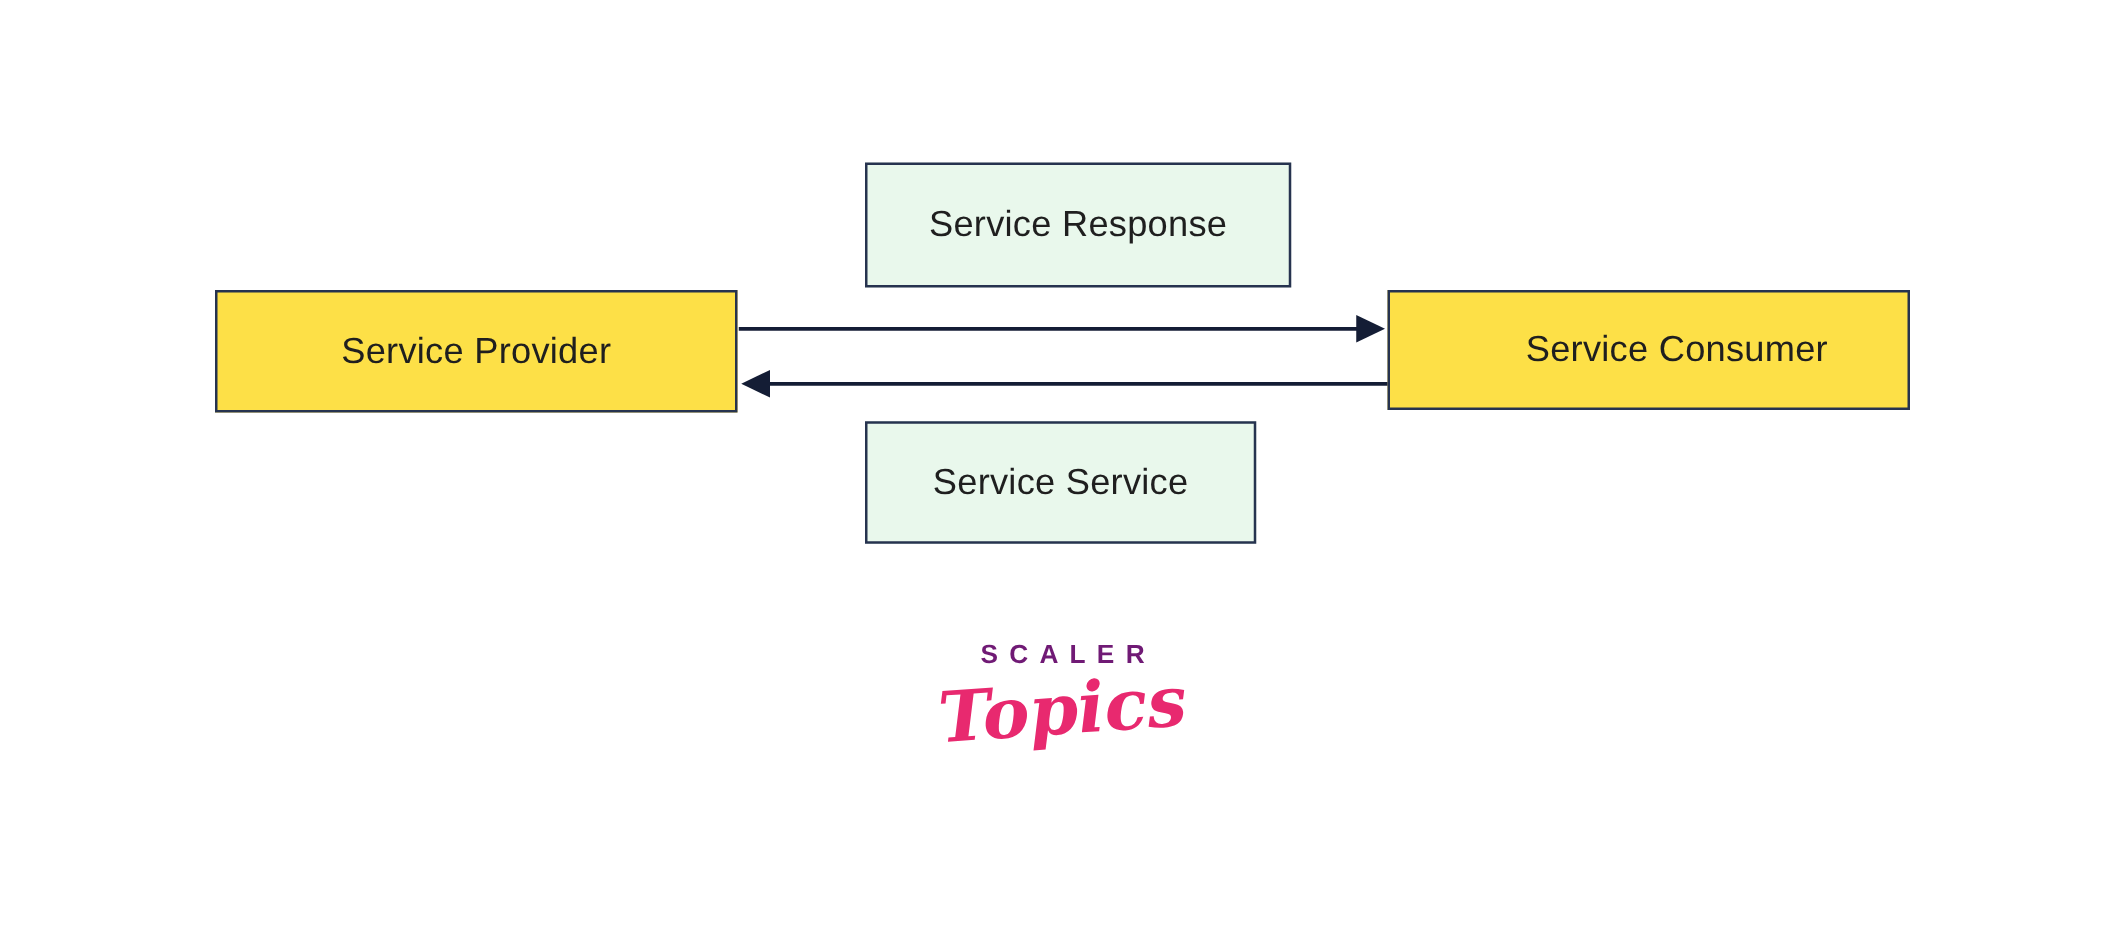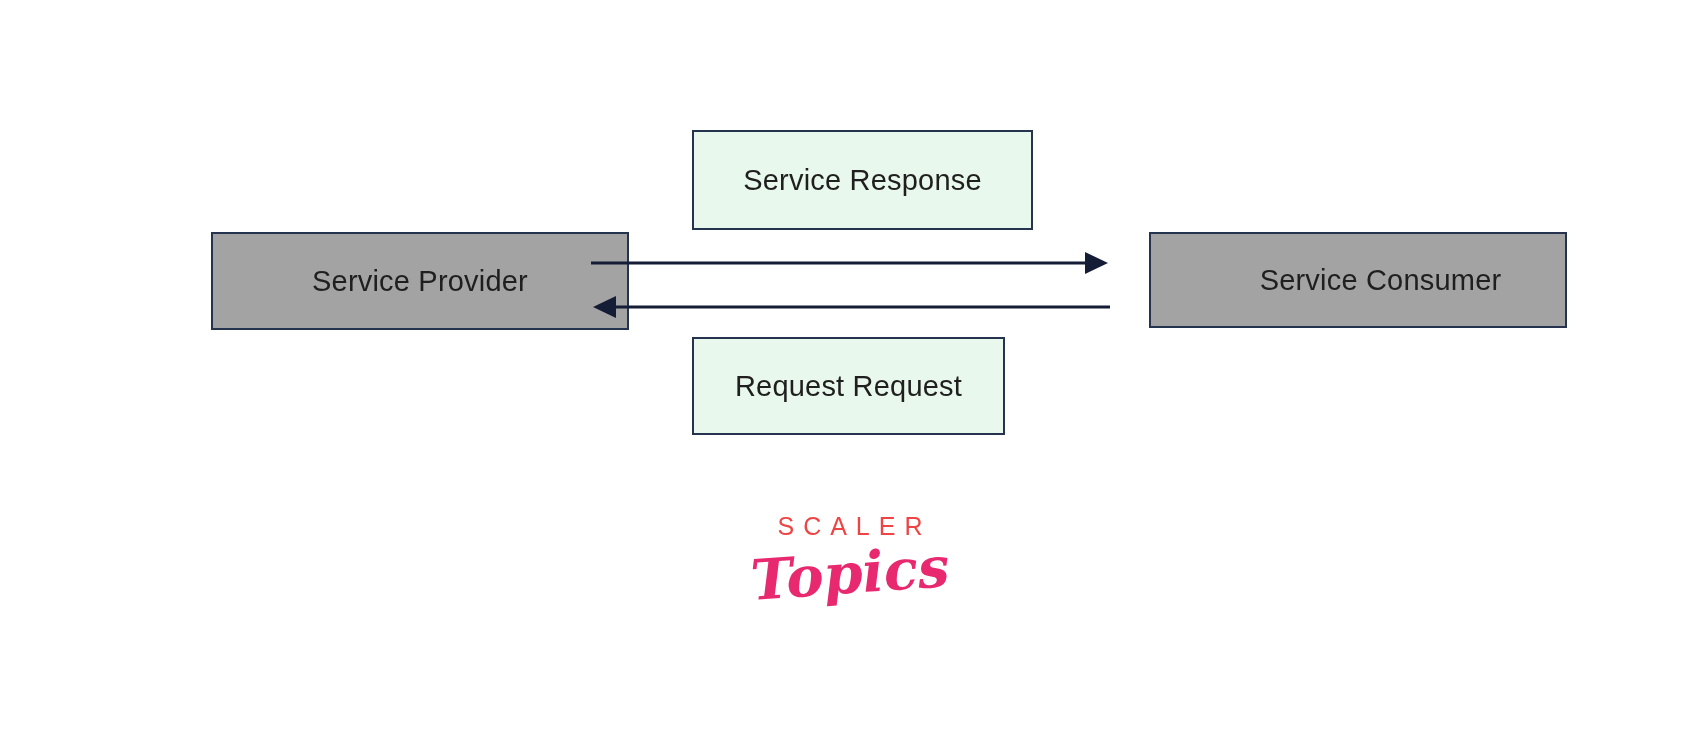--- a/index.html
+++ b/index.html
@@ -19,21 +19,21 @@
     position: absolute;
     display: flex;
     align-items: center;
     justify-content: center;
     border: 2px solid #26334f;
     box-sizing: border-box;
     color: #1f1f1f;
     font-size: 29px;
     letter-spacing: 0.2px;
   }
-  .node-blue { background: #a3a3a3; margin-left: 39px; }
+  .node-blue { background: #fde047; }
   .node-green { background: #e9f8ec; }
 
   .node-provider { left: 172px; top: 232px; width: 418px; height: 98px; }
   .node-consumer { left: 1110px; top: 232px; width: 418px; height: 96px; padding-left: 45px; }
   .node-response { left: 692px; top: 130px; width: 341px; height: 100px; }
   .node-request  { left: 692px; top: 337px; width: 313px; height: 98px; }
 
   .arrows-layer {
     position: absolute;
     left: 0; top: 0;
@@ -43,23 +43,23 @@
   }
 
   .logo {
     position: absolute;
     left: 700px;
     top: 512px;
     width: 300px;
     text-align: center;
   }
   .logo-brand {
-    color: #ef4444;
-    font-size: 25px;
-    font-weight: 400;
+    color: #701a75;
+    font-size: 21px;
+    font-weight: 700;
     letter-spacing: 9px;
     text-indent: 9px; 
   }
   .logo-sub {
     margin-top: 2px;
     color: #e8296f;
     font-family: "DejaVu Serif", serif;
     font-style: italic;
     font-weight: bold;
     font-size: 56px;
@@ -78,21 +78,21 @@
 
   <div class="node node-blue node-consumer">
     <span>Service Consumer</span>
   </div>
 
   <div class="node node-green node-response">
     <span>Service Response</span>
   </div>
 
   <div class="node node-green node-request">
-    <span>Request Request</span>
+    <span>Service Service</span>
   </div>
 
   <svg class="arrows-layer" viewBox="0 0 1700 741" xmlns="http://www.w3.org/2000/svg">
     <g>
       <line x1="591" y1="263" x2="1090" y2="263" stroke="#141d35" stroke-width="3"></line>
       <polygon points="1108,263 1085,252 1085,274" fill="#141d35"></polygon>
     </g>
     <g>
       <line x1="1110" y1="307" x2="611" y2="307" stroke="#141d35" stroke-width="3"></line>
       <polygon points="593,307 616,296 616,318" fill="#141d35"></polygon>

